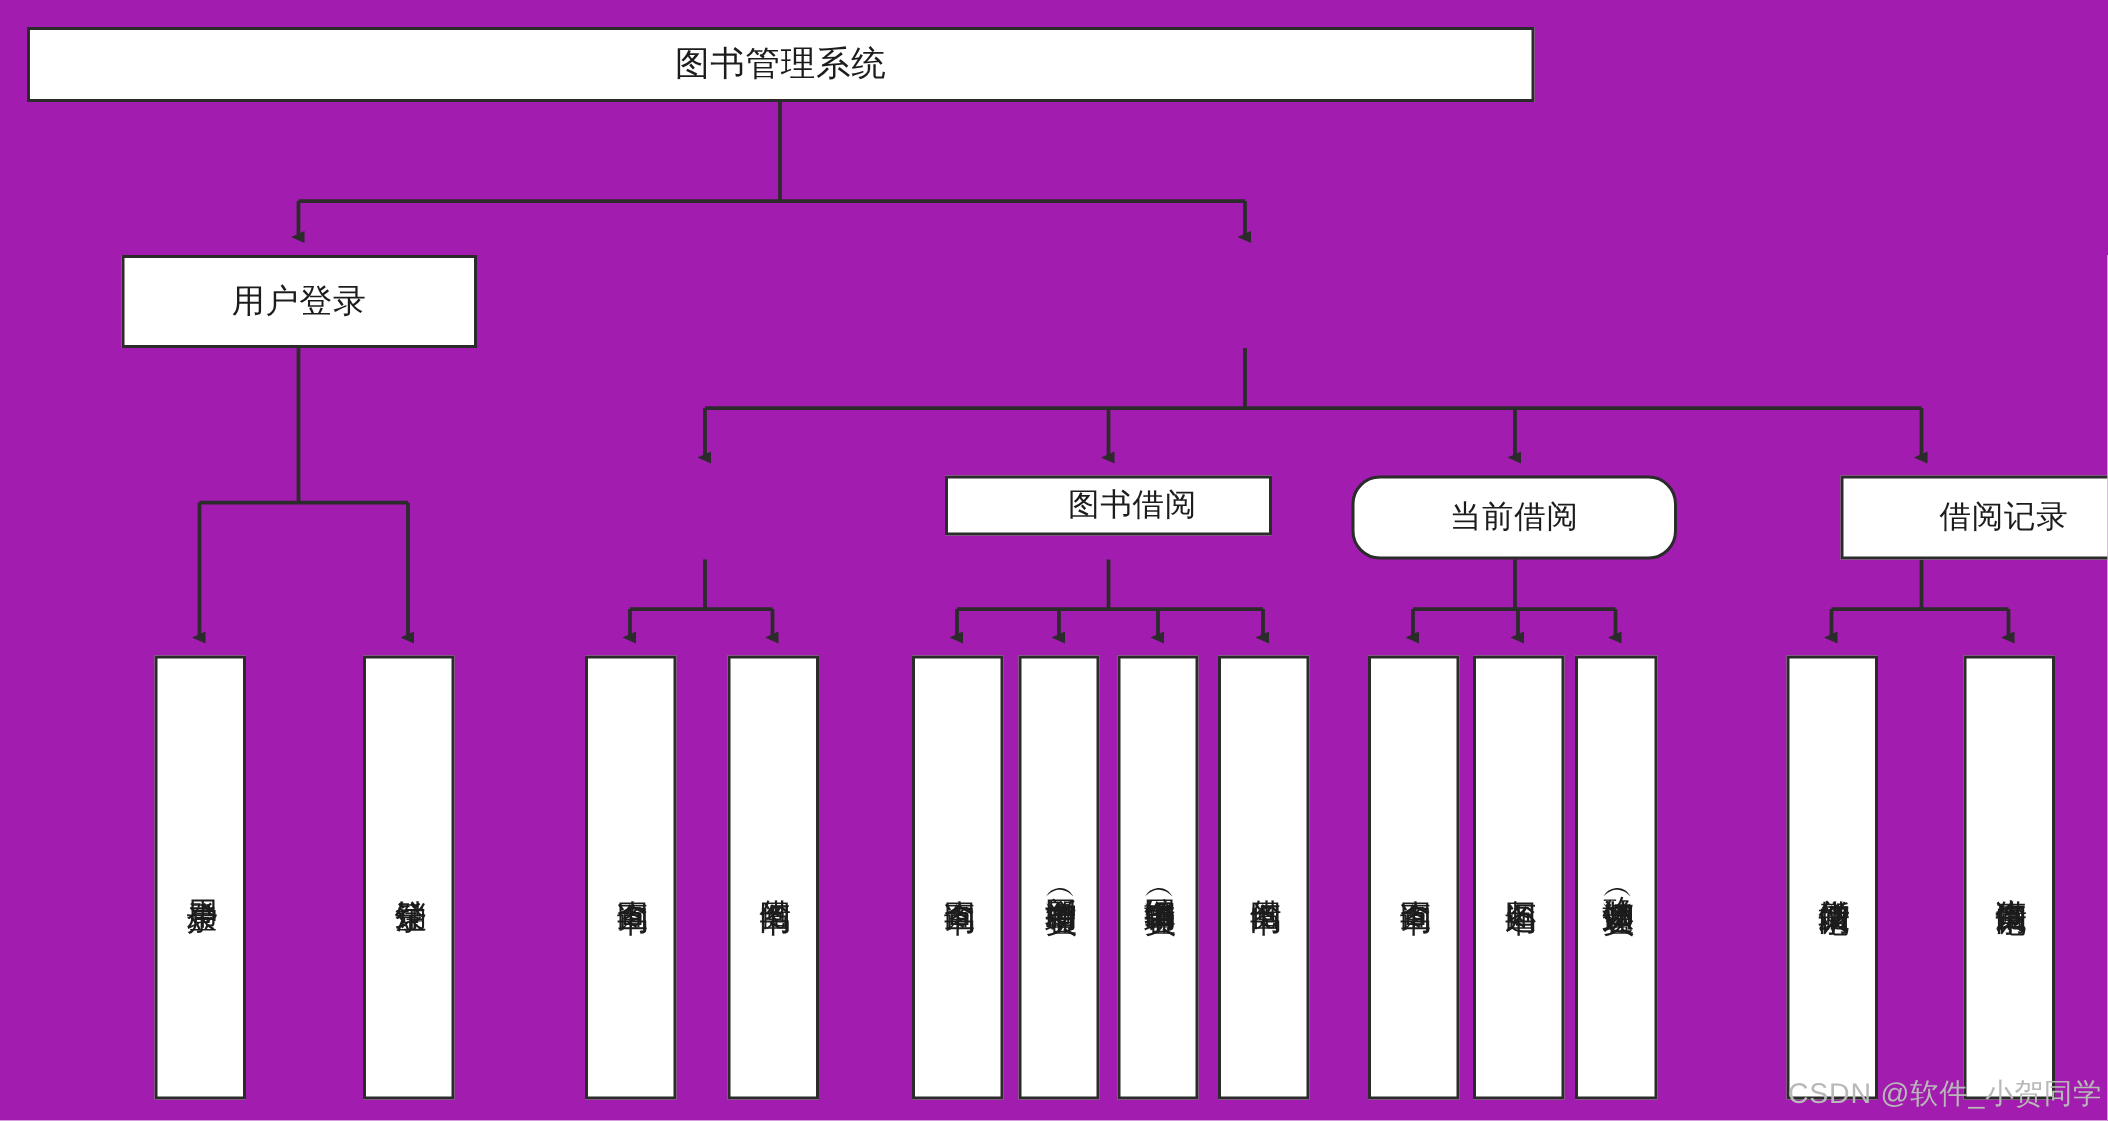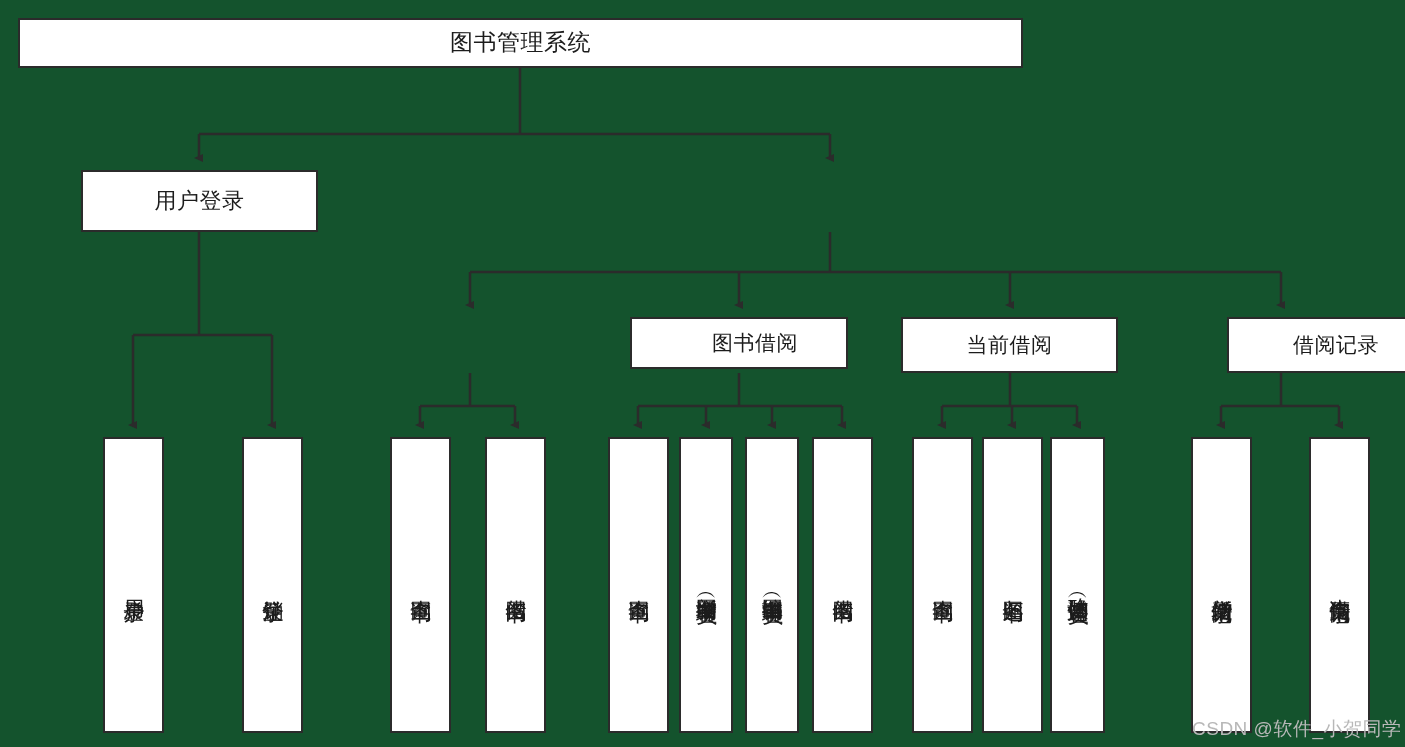--- a/index.html
+++ b/index.html
@@ -7,21 +7,21 @@
     padding: 0;
     background: #ffffff;
   }
   body {
     font-family: "Liberation Sans", "DejaVu Sans", sans-serif;
   }
   #canvas {
     position: relative;
     width: 1405px;
     height: 747px;
-    background: #14532d;
+    background: #a21caf;
     overflow: hidden;
   }
   .node {
     position: absolute;
     box-sizing: border-box;
     border: 2.5px solid #2b2b2b;
     background: #ffffff;
     display: flex;
     align-items: center;
     justify-content: center;
@@ -125,24 +125,24 @@
   </svg>
 
   <div class="node root" style="left:18px; top:18px; width:1005px; height:50px;">
     <span class="label">图书管理系统</span>
   </div>
 
   <div class="node lvl2" style="left:81px; top:170px; width:237px; height:62px;">
     <span class="label">用户登录</span>
   </div>
 
-  <div class="node lvl3" style="left:630px; top:317px; width:218px; height:52px;padding-left:32px;">
+  <div class="node lvl3" style="left:630px; top:317px; width:218px; height:40px;padding-left:32px;">
     <span class="label">图书借阅</span>
   </div>
-  <div class="node lvl3" style="left:901px; top:317px; width:217px; height:56px;">
+  <div class="node lvl3" style="left:901px; top:317px; width:217px; height:56px;border-radius:19px;">
     <span class="label">当前借阅</span>
   </div>
   <div class="node lvl3" style="left:1227px; top:317px; width:218px; height:56px;">
     <span class="label">借阅记录</span>
   </div>
 
   <div class="node leaf" style="left:103px; top:437px; width:61px; height:296px;">
     <span class="label">用户登录</span>
   </div>
   <div class="node leaf" style="left:242px; top:437px; width:61px; height:296px;">

